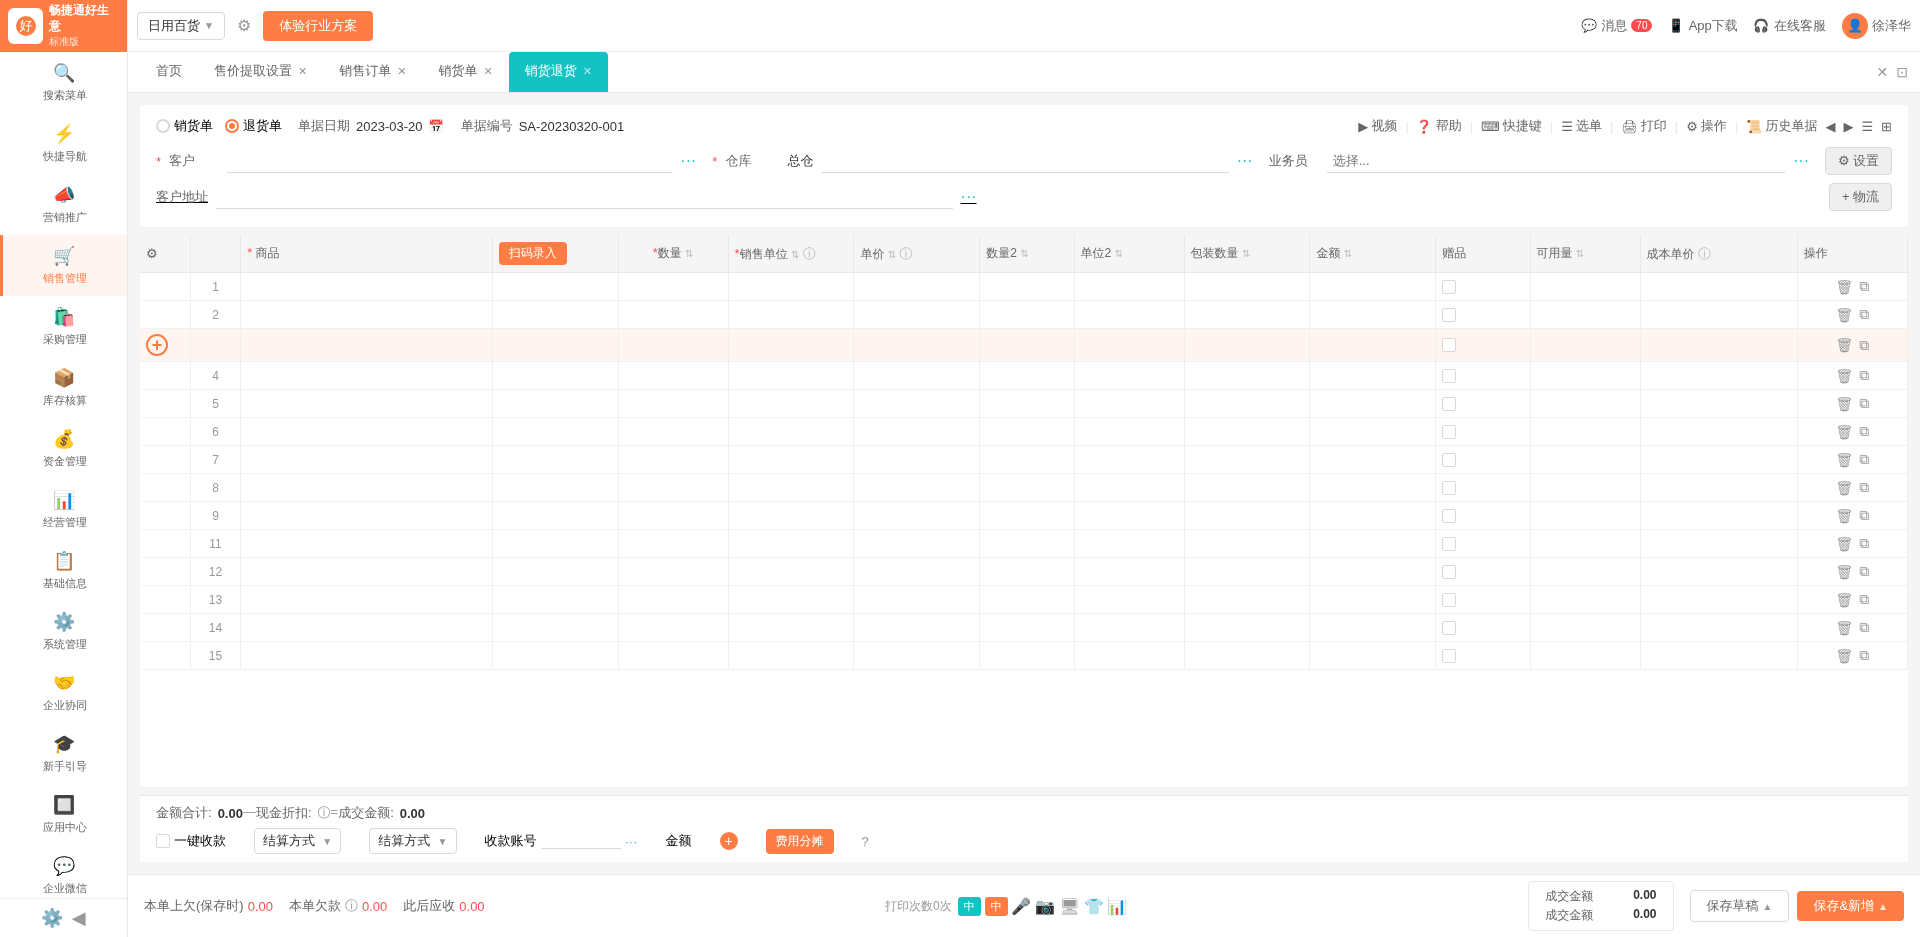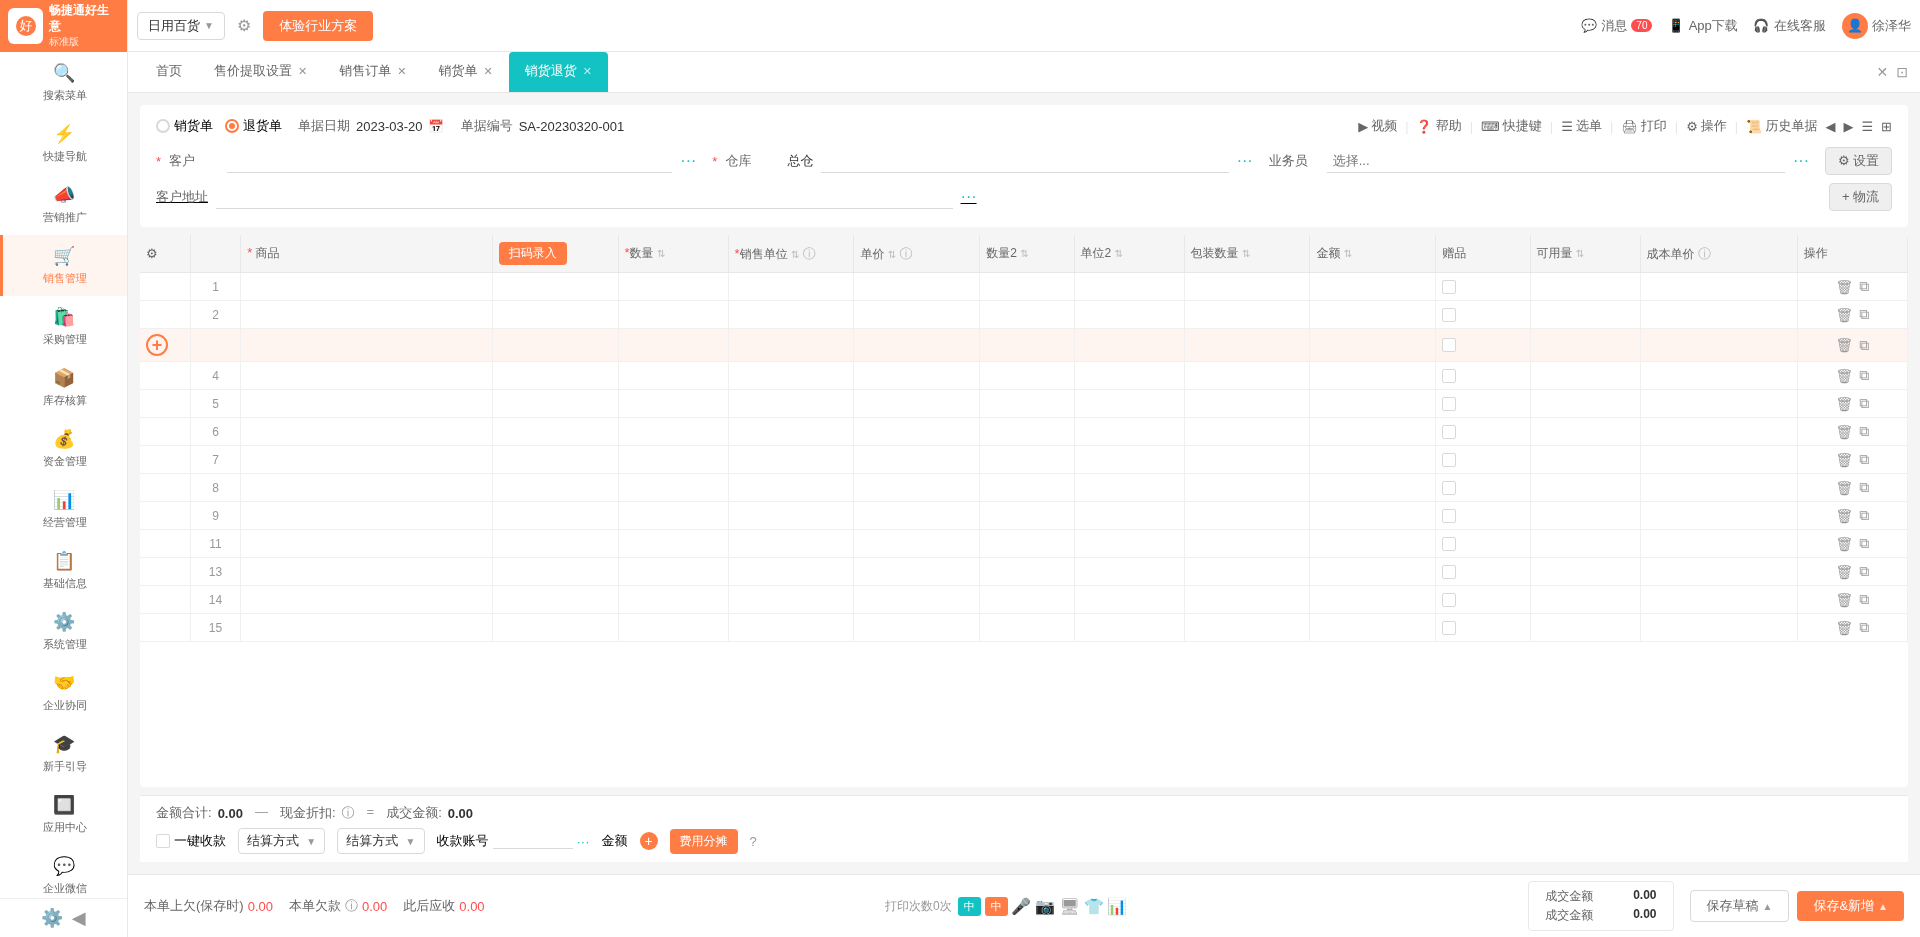--- a/index.html
+++ b/index.html
@@ -85,27 +85,27 @@
     .row-actions { display: flex; gap: 6px; justify-content: center; align-items: center; }
     .row-action-icon { color: #999; cursor: pointer; font-size: 14px; }
     .checkbox-cell { text-align: center; }
     .table-checkbox { width: 14px; height: 14px; border: 1px solid #d9d9d9; background: #fff; border-radius: 2px; cursor: pointer; }
     .add-row-btn { color: #ff7d45; cursor: pointer; font-size: 18px; font-weight: bold; display: inline-flex; align-items: center; justify-content: center; width: 22px; height: 22px; border: 2px solid #ff7d45; border-radius: 50%; }
     .subtotal-row { background: #fffbe6; }
     .subtotal-row td { color: #333; font-weight: normal; }
 
     
     .bottom-bar { background: #fff; border-top: 1px solid #e8e8e8; padding: 8px 16px; }
-    .bottom-summary { display: flex; align-items: flex-start; gap: 12px; margin-bottom: 6px; }
+    .bottom-summary { display: flex; align-items: flex-start; gap: 0; margin-bottom: 6px; }
     .summary-item { display: flex; align-items: center; gap: 6px; color: #333; }
     .summary-dash { color: #999; }
     .summary-equals { color: #999; }
     .summary-label { color: #666; }
     .summary-value { color: #333; font-weight: bold; }
-    .bottom-payment { display: flex; align-items: center; gap: 12px; }
+    .bottom-payment { display: flex; align-items: center; gap: 28px; }
     .pay-checkbox { display: flex; align-items: center; gap: 4px; cursor: pointer; }
     .pay-select { border: 1px solid #d9d9d9; border-radius: 4px; padding: 3px 8px; color: #333; font-size: 12px; cursor: pointer; }
     .pay-dots { color: #13c2c2; cursor: pointer; }
     .pay-add-btn { background: #ff7d45; color: #fff; border: none; border-radius: 50%; width: 18px; height: 18px; cursor: pointer; font-size: 14px; display: flex; align-items: center; justify-content: center; }
     .fee-btn { background: #ff7d45; color: #fff; border: none; border-radius: 4px; padding: 4px 10px; cursor: pointer; font-size: 12px; }
     .help-icon { color: #999; cursor: pointer; }
 
     
     .footer-bar { background: #fff; border-top: 1px solid #e8e8e8; padding: 6px 16px; display: flex; align-items: center; justify-content: space-between; }
     .footer-info { display: flex; align-items: center; gap: 16px; color: #666; font-size: 12px; }
@@ -116,21 +116,21 @@
     .save-new-btn { background: #ff7d45; color: #fff; border: none; border-radius: 4px; padding: 6px 16px; cursor: pointer; display: flex; align-items: center; gap: 4px; }
     .print-info { color: #999; font-size: 12px; }
 
     th .sort-icon { color: #bbb; font-size: 10px; cursor: pointer; }
     th .required-star { color: #ff4d4f; }
 
     .col-gear { width: 32px; }
     .col-num { width: 32px; }
     .col-product { width: 160px; }
     .col-scan { width: 80px; }
-    .col-qty { width: 70px; }
+    .col-qty { width: 70px; text-align: center; }
     .col-unit { width: 80px; }
     .col-price { width: 80px; }
     .col-qty2 { width: 60px; }
     .col-unit2 { width: 70px; }
     .col-pkgqty { width: 80px; }
     .col-amount { width: 80px; }
     .col-gift { width: 60px; }
     .col-avail { width: 70px; }
     .col-costprice { width: 100px; }
     .col-actions { width: 70px; }
@@ -691,20 +691,44 @@
                 <td></td>
                 <td>
                   <div class="row-actions">
                     <span class="row-action-icon">🗑</span>
                     <span class="row-action-icon">⧉</span>
                   </div>
                 </td>
               </tr>
             <tr>
                 <td></td>
+                <td class="row-num">12</td>
+                <td></td>
+                <td></td>
+                <td></td>
+                <td></td>
+                <td></td>
+                <td></td>
+                <td></td>
+                <td></td>
+                <td></td>
+                <td class="checkbox-cell">
+                  <div class="table-checkbox"></div>
+                </td>
+                <td></td>
+                <td></td>
+                <td>
+                  <div class="row-actions">
+                    <span class="row-action-icon">🗑</span>
+                    <span class="row-action-icon">⧉</span>
+                  </div>
+                </td>
+              </tr>
+            <tr>
+                <td></td>
                 <td class="row-num">13</td>
                 <td></td>
                 <td></td>
                 <td></td>
                 <td></td>
                 <td></td>
                 <td></td>
                 <td></td>
                 <td></td>
                 <td></td>

